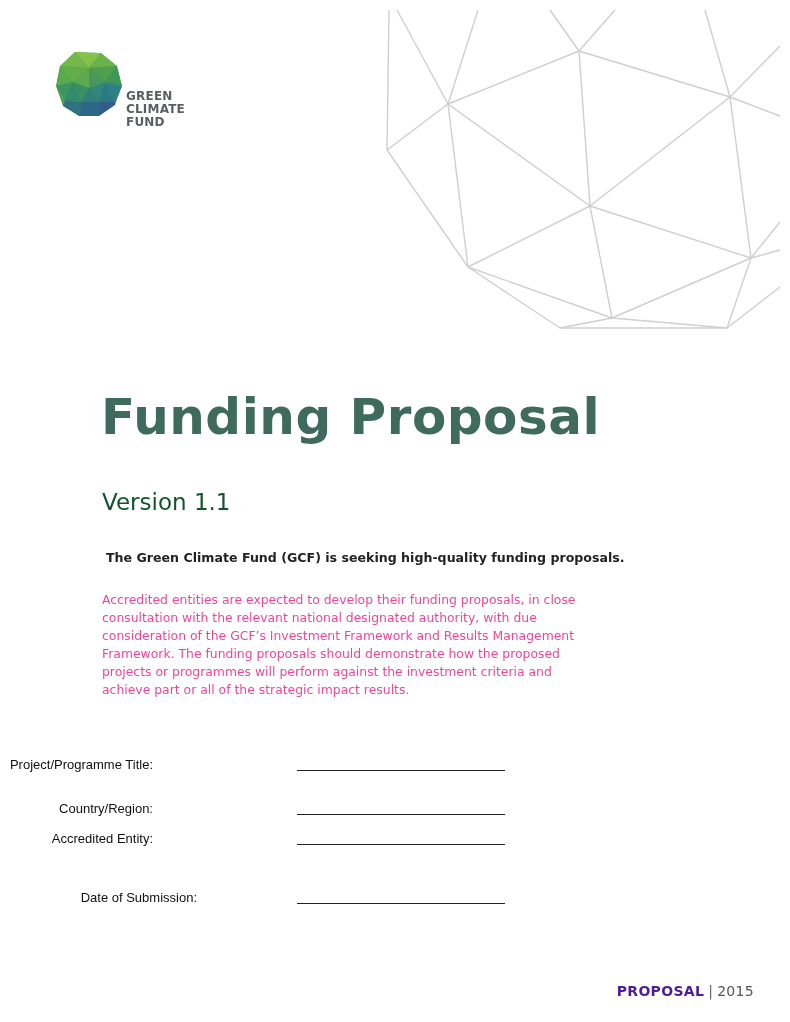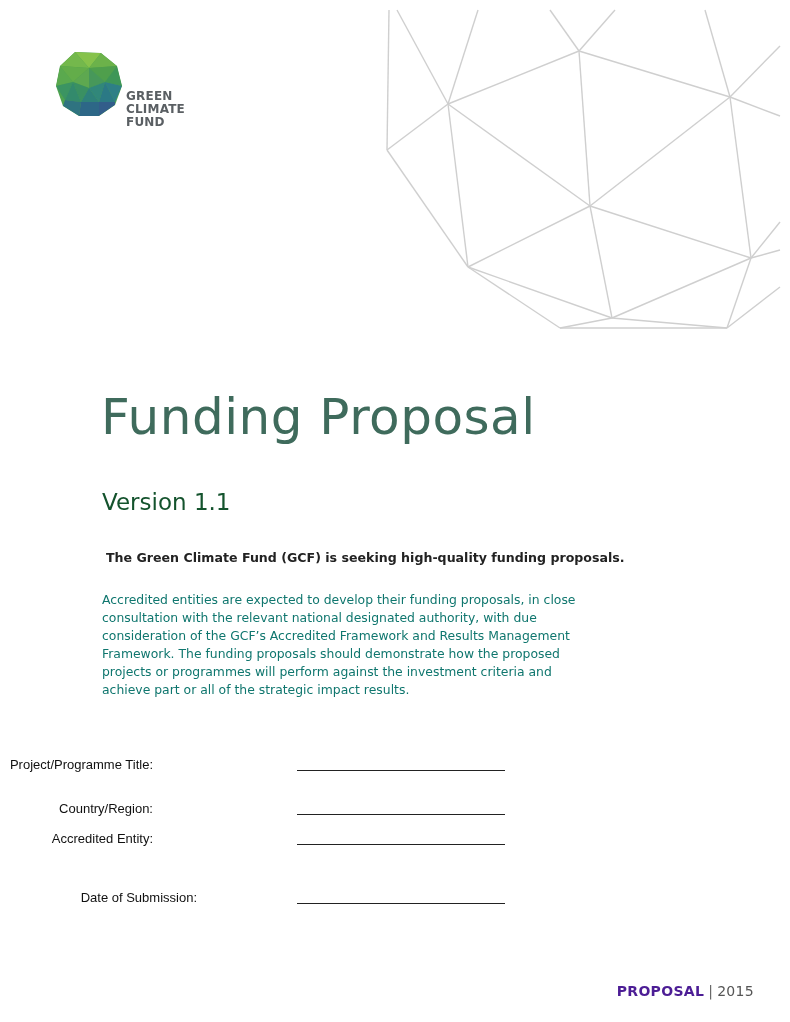--- a/index.html
+++ b/index.html
@@ -5,24 +5,24 @@
   html, body { margin: 0; padding: 0; background: #ffffff; }
   body { width: 790px; height: 1022px; position: relative; overflow: hidden;
          font-family: "DejaVu Sans", sans-serif; color: #3a3a3a; }
   .geo { position: absolute; left: 0; top: 0; width: 790px; height: 340px; }
   .logo { position: absolute; left: 55px; top: 50px; width: 140px; height: 90px; }
   .logo-globe { position: absolute; left: 0; top: 0; width: 68px; height: 68px; }
   .logo-text { position: absolute; left: 71px; top: 40px; font-family: "DejaVu Sans", sans-serif;
                font-size: 12px; line-height: 13px; font-weight: bold; color: #5a5f63; letter-spacing: 0.2px; }
   .logo-text div { white-space: nowrap; }
   .title { position: absolute; left: 101px; top: 388px; font-family: "DejaVu Sans", sans-serif;
-           font-weight: 400; font-size: 50px; color: #3f6b5c; letter-spacing: 0.5px; white-space: nowrap; }
+           font-weight: 700; font-size: 50px; color: #3f6b5c; letter-spacing: 0.5px; white-space: nowrap; }
   .version { position: absolute; left: 102px; top: 489px; font-size: 23px; color: #14532d; font-weight: normal; white-space: nowrap; }
   .lead { position: absolute; left: 106px; top: 550px; font-size: 12.6px; font-weight: bold; color: #222; white-space: nowrap; }
-  .body-text { position: absolute; left: 102px; top: 591px; width: 470px; font-size: 12.4px; line-height: 18px; color: #0f766e; }
+  .body-text { position: absolute; left: 102px; top: 591px; width: 470px; font-size: 12.4px; line-height: 18px; color: #ec4899; }
   .body-text div { white-space: nowrap; }
   .form { position: absolute; left: 0; top: 755px; width: 790px; }
   .form-row { position: absolute; left: 0; width: 658px; height: 22px; }
   .form-label { position: absolute; right: 505px; top: 2px; font-family: "Liberation Sans", sans-serif;
                 font-size: 13px; color: #111; white-space: nowrap; text-align: right; }
   .form-line { position: absolute; left: 297px; top: 15px; width: 208px; height: 0; border-bottom: 1.5px solid #222; }
   .footer { position: absolute; right: 36px; top: 983px; font-size: 14px; color: #333; white-space: nowrap; letter-spacing: 0.3px; }
   .footer .strong { font-weight: bold; color: #4c1d95; }
   .footer .sep { color: #666; padding: 0 4px; }
   .footer .year { color: #555; margin-top: 44px; }
@@ -104,21 +104,21 @@
   </div>
 </div>
 
 <div class="title">Funding Proposal</div>
 <div class="version">Version 1.1</div>
 
 <div class="lead">The Green Climate Fund (GCF) is seeking high-quality funding proposals.</div>
 <div class="body-text">
   <div>Accredited entities are expected to develop their funding proposals, in close</div>
   <div>consultation with the relevant national designated authority, with due</div>
-  <div>consideration of the GCF’s Accredited Framework and Results Management</div>
+  <div>consideration of the GCF’s Investment Framework and Results Management</div>
   <div>Framework. The funding proposals should demonstrate how the proposed</div>
   <div>projects or programmes will perform against the investment criteria and</div>
   <div>achieve part or all of the strategic impact results.</div>
 </div>
 
 <div class="form">
   <div class="form-row" style="top:0px;">
     <span class="form-label">Project/Programme Title:</span>
     <span class="form-line"></span>
   </div>

